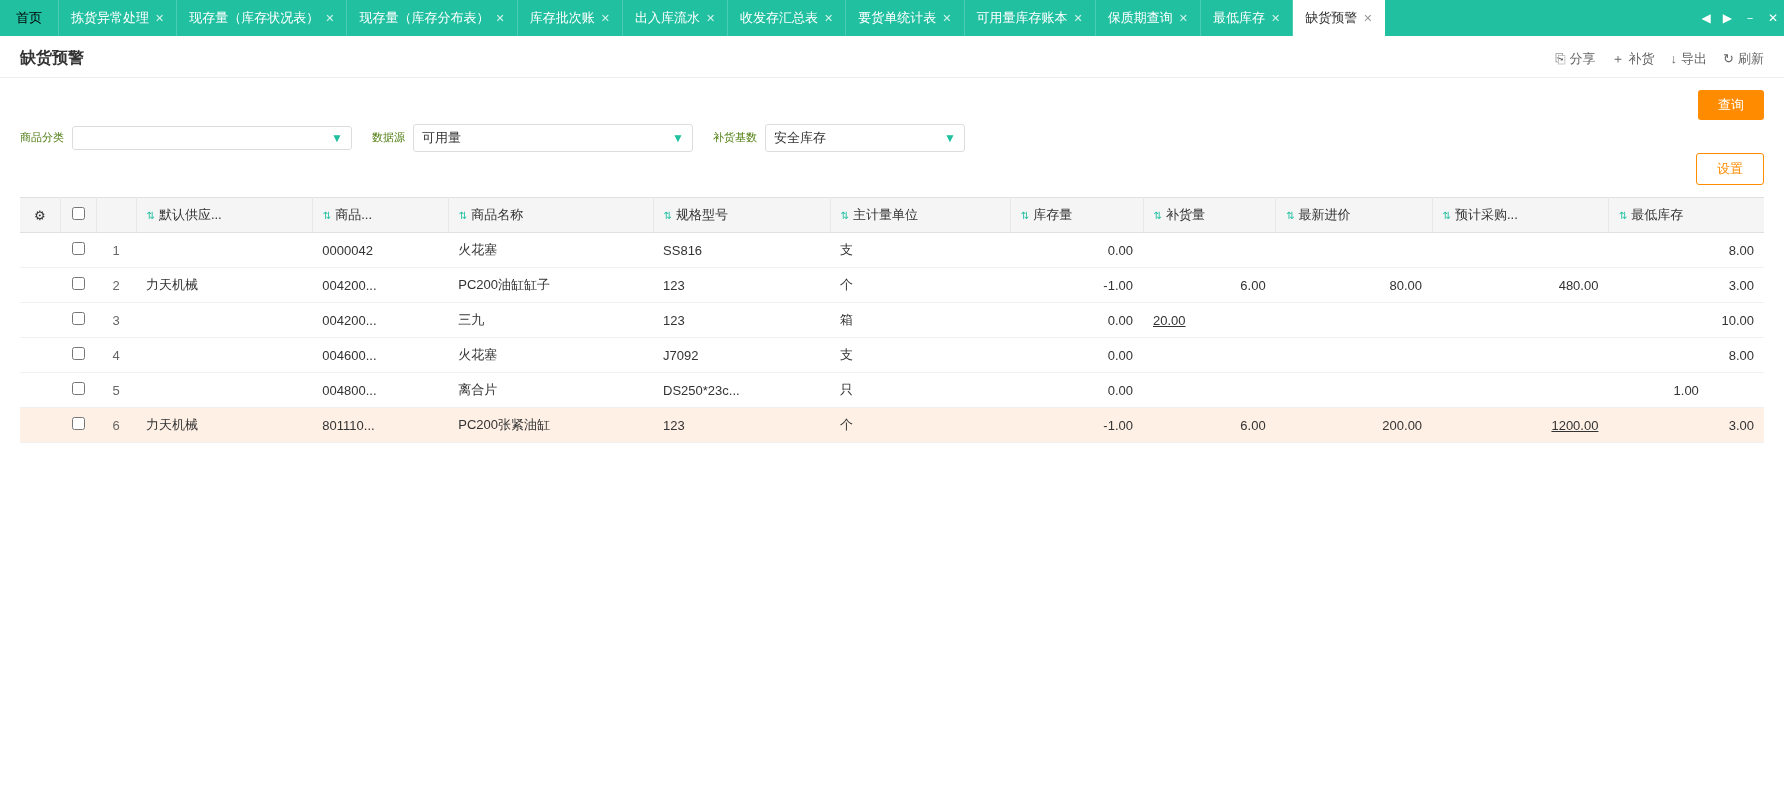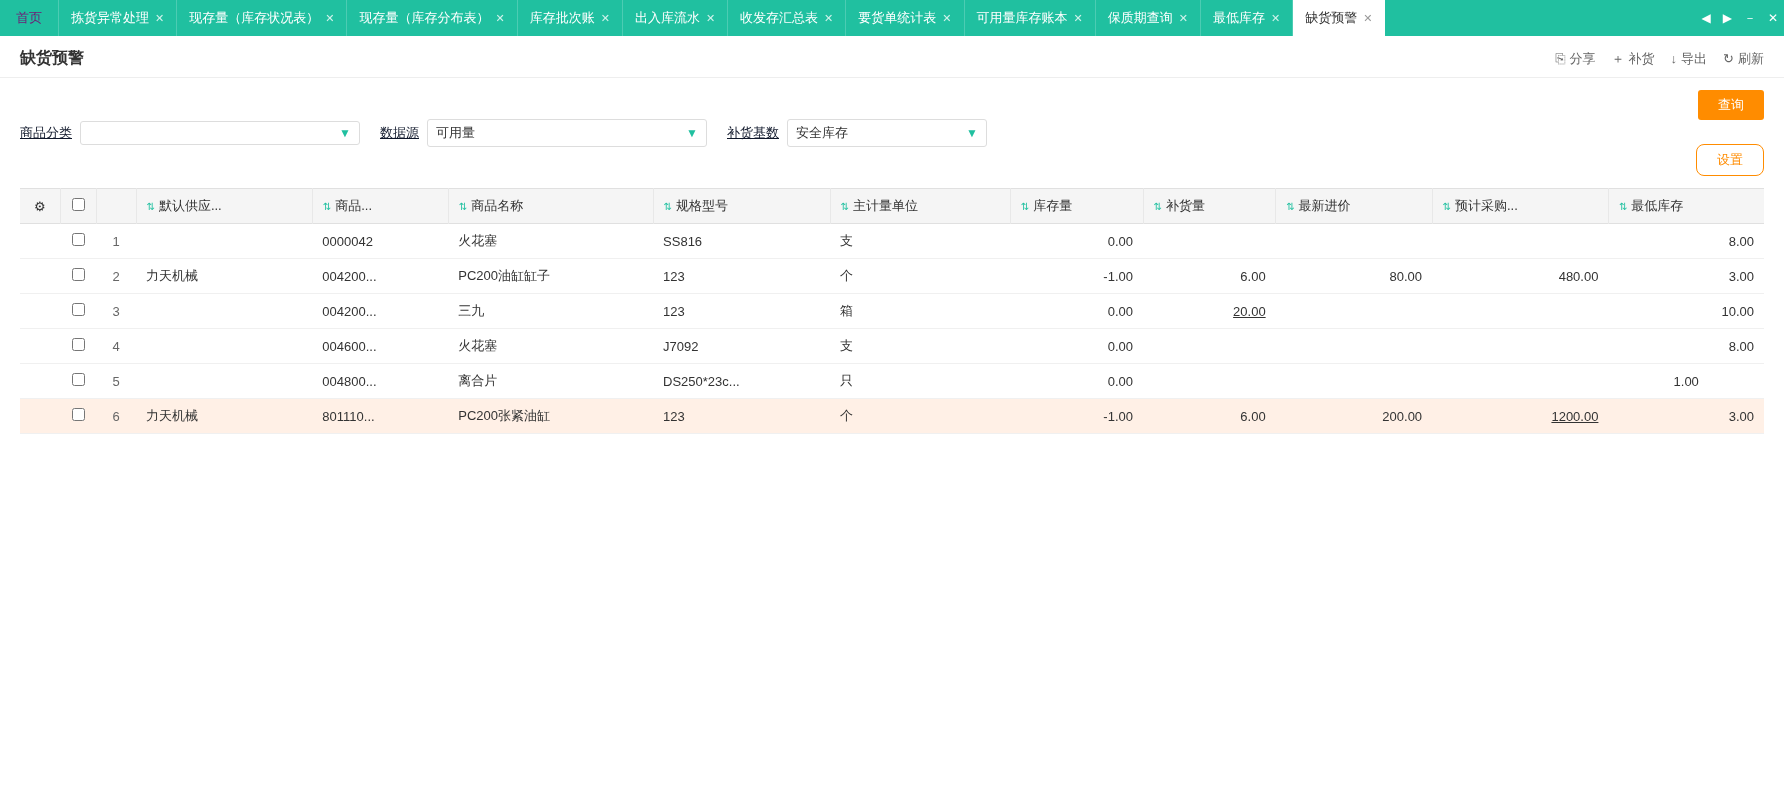--- a/index.html
+++ b/index.html
@@ -33,21 +33,21 @@
     .tab-close {
       margin-left: 6px;
       font-size: 11px;
       color: rgba(255,255,255,0.8);
       cursor: pointer;
     }
     .tab-item.active .tab-close { color: #999; }
     .tab-home {
       padding: 0 16px;
       font-size: 13px;
-      color: #701a75;
+      color: #000000;
       cursor: pointer;
       height: 100%;
       display: flex;
       align-items: center;
       border-right: 1px solid rgba(255,255,255,0.2);
     }
     .tab-nav-btn {
       display: flex;
       align-items: center;
       justify-content: center;
@@ -103,24 +103,23 @@
       padding: 12px 20px;
       gap: 20px;
       flex-wrap: wrap;
     }
     .filter-group {
       display: flex;
       align-items: center;
       gap: 8px;
     }
     .filter-label {
-      color: #0f172a;
-      font-size: 13px;
+      color: #4d7c0f;
+      font-size: 11px;
       white-space: nowrap;
-      text-decoration: underline;
     }
     .filter-select {
       display: flex;
       align-items: center;
       border: 1px solid #ddd;
       border-radius: 3px;
       padding: 4px 8px;
       min-width: 200px;
       background: #fff;
       cursor: pointer;
@@ -136,24 +135,25 @@
       border: none;
       border-radius: 3px;
       padding: 6px 20px;
       cursor: pointer;
       font-size: 13px;
     }
     .btn-settings {
       background: #fff;
       color: #ff8c00;
       border: 1px solid #ff8c00;
-      border-radius: 8px;
+      border-radius: 3px;
       padding: 6px 20px;
       cursor: pointer;
       font-size: 13px;
+      margin-top: 9px;
     }
 
     .filter-actions {
       margin-left: auto;
       display: flex;
       flex-direction: column;
       gap: 24px;
       align-items: flex-end;
     }
 
@@ -427,21 +427,21 @@
     <td class="col-check">
       <input type="checkbox" style="">
     </td>
     <td class="col-num">3</td>
     <td></td>
     <td>004200...</td>
     <td>三九</td>
     <td>123</td>
     <td>箱</td>
     <td style="text-align:right;">0.00</td>
-    <td style="text-align:right;text-decoration:underline;">20.00</td>
+    <td style="text-decoration:underline;">20.00</td>
     <td style="text-align:right;"></td>
     <td style="text-align:right;"></td>
     <td style="text-align:right;">10.00</td>
   </tr>
           <tr>
     <td class="col-settings"></td>
     <td class="col-check">
       <input type="checkbox" style="">
     </td>
     <td class="col-num">4</td>

